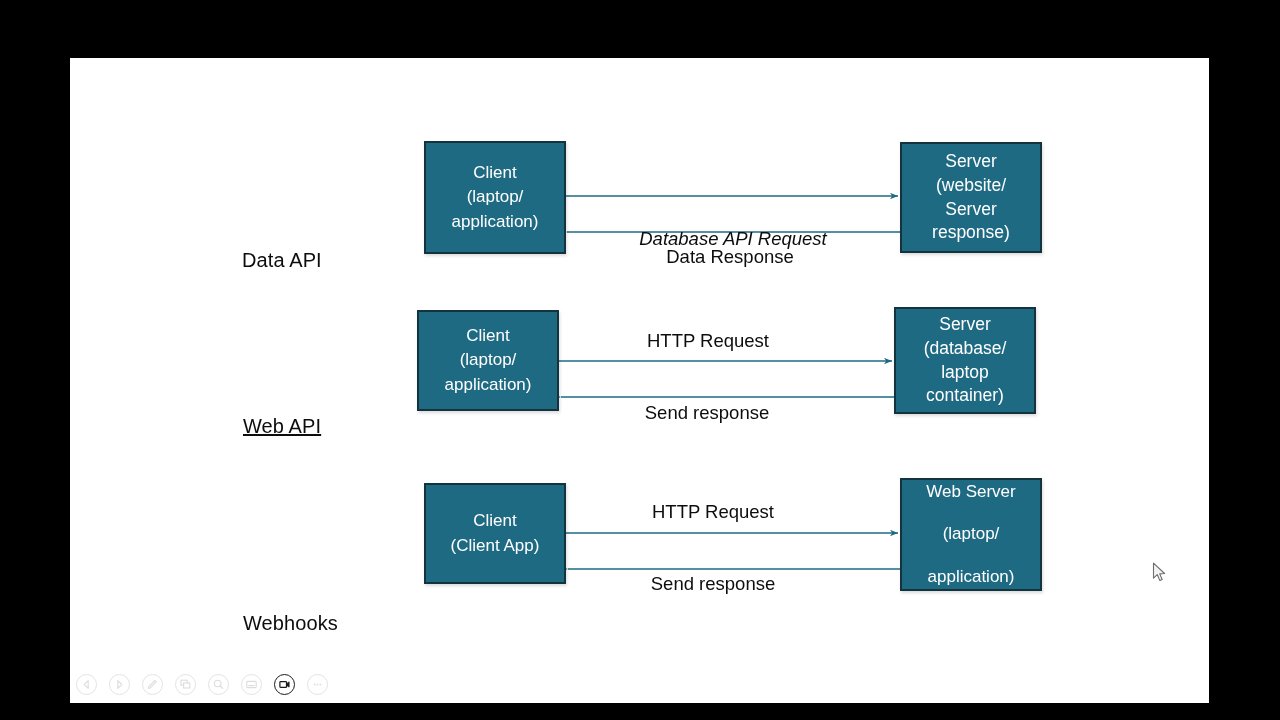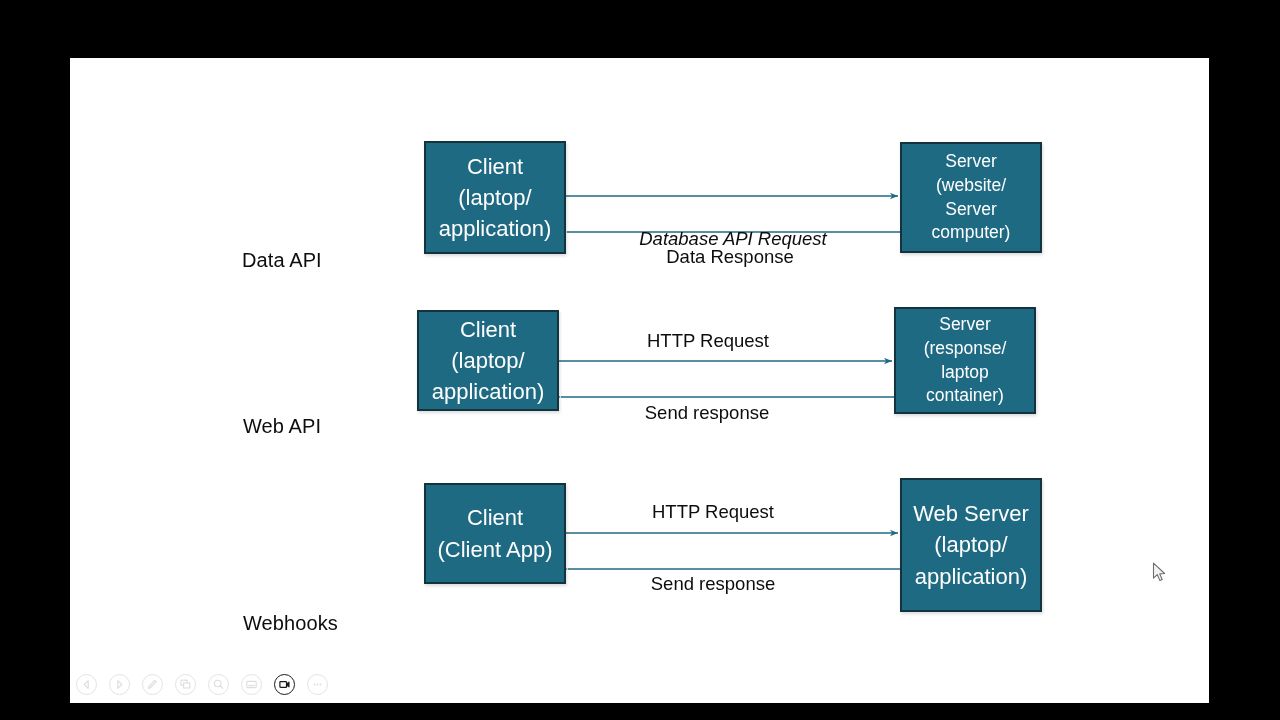--- a/index.html
+++ b/index.html
@@ -56,21 +56,21 @@
   .node {
     position: absolute;
     background: #1f6a83;
     border: 2px solid #13333f;
     box-sizing: border-box;
     display: flex;
     flex-direction: column;
     align-items: center;
     justify-content: center;
     color: #ffffff;
-    font-size: 22px;
+    font-size: 17px;
     line-height: 1.42;
     text-align: center;
     font-family: "Liberation Sans", sans-serif;
     box-shadow: 1px 2px 3px rgba(0,0,0,0.14);
   }
   .node span { display: block; white-space: nowrap; }
 
   .edge-label {
     position: absolute;
     color: #0d0d0d;
@@ -161,54 +161,54 @@
       </div>
 
       <div class="edge-label" style="left:558px; top:172px; width:210px;font-style:italic;">Database API Request</div>
 
       <div class="edge-label" style="left:585px; top:182px; width:150px;margin-top:8px;">Data Response</div>
 
       <div class="node" style="left:830px; top:84px; width:142px; height:111px; font-size:17.5px; line-height:1.36;">
         <span>Server</span>
         <span>(website/</span>
         <span>Server</span>
-        <span>computer)</span>
-      </div>
-
-      <div class="row-label" style="left:173px; top:358px;">Web API</div>
+        <span>response)</span>
+      </div>
+
+      <div class="row-label" style="left:173px; top:358px;text-decoration:underline;">Web API</div>
 
       <div class="node" style="left:347px; top:252px; width:142px; height:101px;">
         <span>Client</span>
         <span>(laptop/</span>
         <span>application)</span>
       </div>
 
       <div class="edge-label" style="left:568px; top:274px; width:140px;">HTTP Request</div>
 
       <div class="edge-label" style="left:562px; top:346px; width:150px;">Send response</div>
 
       <div class="node" style="left:824px; top:249px; width:142px; height:107px; font-size:17.5px; line-height:1.36;">
         <span>Server</span>
-        <span>(response/</span>
+        <span>(database/</span>
         <span>laptop</span>
         <span>container)</span>
       </div>
 
       <div class="row-label" style="left:173px; top:555px;">Webhooks</div>
 
       <div class="node" style="left:354px; top:425px; width:142px; height:101px;">
         <span>Client</span>
         <span>(Client App)</span>
       </div>
 
       <div class="edge-label" style="left:573px; top:445px; width:140px;">HTTP Request</div>
 
       <div class="edge-label" style="left:568px; top:517px; width:150px;">Send response</div>
 
-      <div class="node" style="left:830px; top:420px; width:142px; height:134px;">
+      <div class="node" style="left:830px; top:420px; width:142px; height:113px;gap:18px;">
         <span>Web Server</span>
         <span>(laptop/</span>
         <span>application)</span>
       </div>
 
     </div>
 
     <div id="toolbar">
 
       <div class="tb-btn">

